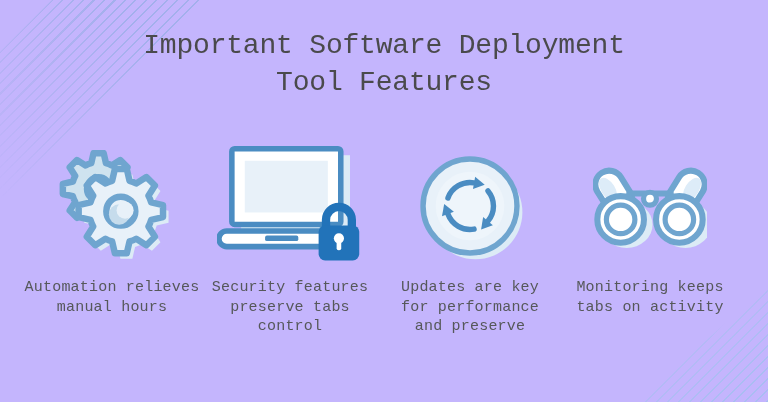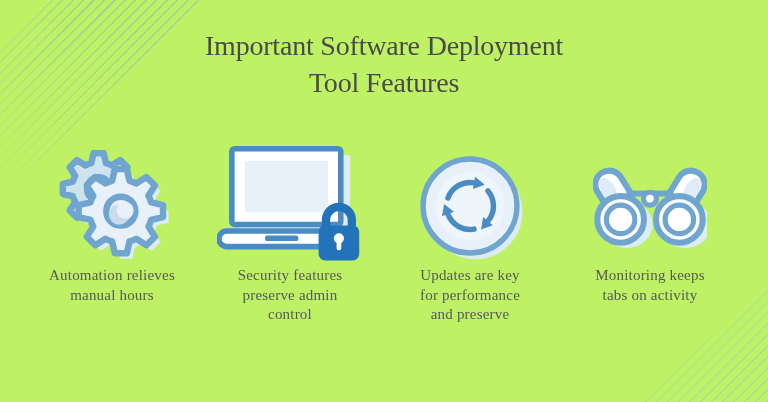--- a/index.html
+++ b/index.html
@@ -10,22 +10,22 @@
     --fill-medium:#cfe3ef;
     --shadow-blue:#dcebf6;
     --crescent-blue:#c6dcec;
     --title-gray:#4a4a4c;
     --caption-gray:#56585a;
     --stripe-blue:rgba(125,170,215,.45);
     --stripe-cyan:rgba(140,200,230,.45);
   }
   html,body{margin:0;padding:0;background:#fff;}
   .canvas{
-    position:relative;width:768px;height:402px;background:#bef264;overflow:hidden;
-    font-family:Liberation Serif, serif;
+    position:relative;width:768px;height:402px;background:#c4b5fd;overflow:hidden;
+    font-family:Liberation Mono, monospace;
   }
   
   .stripes{position:absolute;pointer-events:none;}
   .stripes.tl{
     left:0;top:0;width:215px;height:215px;
     background:repeating-linear-gradient(-45deg,var(--stripe-blue) 0 1.5px,transparent 1.5px 7.4px);
     clip-path:polygon(52px 0,208px 0,0 208px,0 52px);
     -webkit-mask-image:linear-gradient(to bottom left,#000 25%,transparent 96%);
     mask-image:linear-gradient(to bottom left,#000 25%,transparent 96%);
   }
@@ -37,21 +37,21 @@
     mask-image:linear-gradient(to top left,#000 20%,transparent 92%);
   }
   .title{
     position:absolute;top:27px;left:0;right:0;margin:0;
     text-align:center;font-size:28px;line-height:37px;font-weight:400;
     color:var(--title-gray);white-space:pre-line;letter-spacing:-0.2px;
   }
   .feature{position:absolute;top:146px;width:180px;text-align:center;}
   .feature .icon-box{height:120px;display:flex;align-items:center;justify-content:center;}
   .feature .caption{
-    margin-top:0;font-size:15px;line-height:19.5px;color:var(--caption-gray);
+    margin-top:12px;font-size:15px;line-height:19.5px;color:var(--caption-gray);
     white-space:pre-line;letter-spacing:.2px;
   }
   .col1{left:22px}.col2{left:200px}.col3{left:380px}.col4{left:560px}
   
   .sA{stroke:var(--accent-blue)} .sB{stroke:var(--deep-blue)} .sC{stroke:var(--solid-blue)}
   .fN{fill:none} .fW{fill:#fff} .fL{fill:var(--fill-light)} .fM{fill:var(--fill-medium)}
   .fS{fill:var(--shadow-blue)} .fD{fill:var(--solid-blue)} .fB{fill:var(--deep-blue)}
   .fC{fill:var(--crescent-blue)}
 </style>
 </head>
@@ -96,21 +96,21 @@
         <rect x="30" y="16" width="90" height="56" class="fL"></rect>
         <rect x="2" y="92" width="132" height="17" rx="8.5" class="fW sB" stroke-width="6"></rect>
         <rect x="52" y="97" width="36" height="6" rx="2" class="fB"></rect>
         <path d="M118,88 v-8 a14,14 0 0 1 28,0 v8" class="fN sC" stroke-width="9"></path>
         <rect x="110" y="86" width="44" height="38" rx="7" class="fD"></rect>
         <circle cx="132" cy="100" r="5.5" class="fW"></circle>
         <rect x="129.5" y="102" width="5" height="11" rx="2.2" class="fW"></rect>
       </svg>
     </div>
     <div class="caption">Security features
-preserve admin
+preserve tabs
 control</div>
   </div>
 
   <div class="feature col3">
     <div class="icon-box">
       <svg width="112" height="112" viewBox="-62 -62 124 124" aria-hidden="true">
         <circle cx="6" cy="7" r="52" class="fS"></circle>
         <circle r="52" class="fL sA" stroke-width="6"></circle>
         <circle r="38" fill="#eef5fb"></circle>
         <g>

